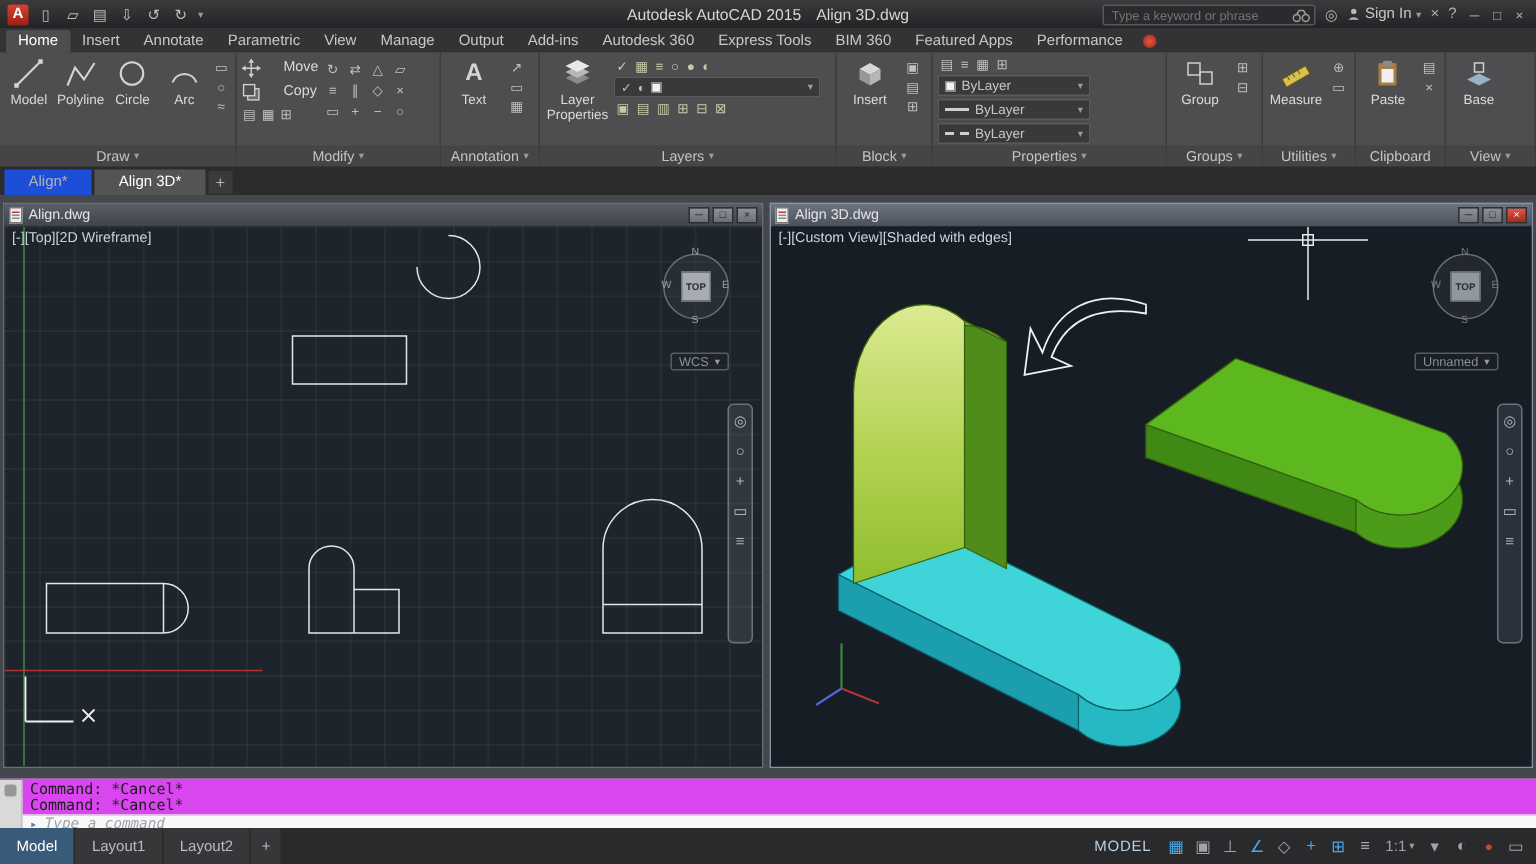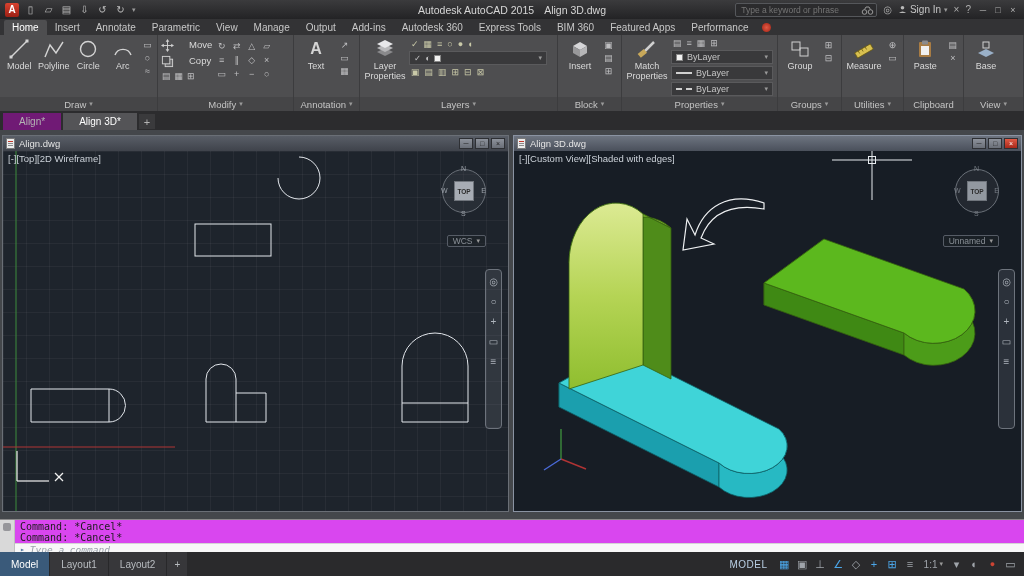--- a/index.html
+++ b/index.html
@@ -68,21 +68,21 @@
   .picons { display:flex; gap:5px; font-size:9px; color:#bfbfc1; padding-left:2px; }
   .pdd { width:102px; height:14px; background:#39393b; border:1px solid #5a5a5c; display:flex;
     align-items:center; gap:4px; padding:0 4px; color:#c6c6c6; font-size:9px; }
   .pdd .caret { margin-left:auto; }
   .lw-line { width:16px; height:2px; background:#d0d0d0; }
   .lt-line { width:16px; height:0; border-top:2px dashed #d0d0d0; }
 
   
   .doctabs { position:absolute; top:111px; left:0; right:0; height:19px; background:#2c2c2e;
     display:flex; align-items:flex-end; padding-left:3px; gap:2px; }
-  .dtab { height:17px; padding:3px 16px 0; background:#701a75; color:#b4b4b4; font-size:10px; }
+  .dtab { height:17px; padding:3px 16px 0; background:#1d4ed8; color:#b4b4b4; font-size:10px; }
   .dtab.active { background:#545457; color:#ffffff; }
   .dtab-plus { height:15px; width:16px; background:#3a3a3c; color:#b4b4b4; font-size:11px;
     display:flex; align-items:center; justify-content:center; margin-bottom:1px; }
 
   
   .workspace { position:absolute; top:130px; left:0; right:0; height:389px; background:#44474b; }
   .vwindow { position:absolute; top:5px; height:377px; border:1px solid #6a6f76;
     display:flex; flex-direction:column; background:#1d232b; }
   .vwindow.left { left:2px; width:507px; }
   .vwindow.right { left:513px; width:509px; border-color:#8a93a2; }
@@ -391,29 +391,20 @@
         </div>
       </div>
       <div class="plabel">
         <span>Block</span>
           <span class="caret">▾</span>
       </div>
     </div>
 
     <div class="panel" style="width:156px">
       <div class="pbody">
-        <div class="bigbtn" style="width:44px">
-          <span class="bigicon">
-            <svg width="22" height="22" viewBox="0 0 22 22">
-              <line x1="8" y1="14" x2="18" y2="4" stroke="#d0d0d0" stroke-width="2.5"></line>
-              <rect x="2" y="13" width="8" height="5" fill="#c8a85a" transform="rotate(-40 6 15)"></rect>
-            </svg>
-          </span>
-          <span>Match Properties</span>
-        </div>
         <div class="pcol">
           <div class="picons">
             <span>▤</span>
             <span>≡</span>
             <span>▦</span>
             <span>⊞</span>
           </div>
           <div class="pdd">
             <span class="swatch"></span>
             <span>ByLayer</span>

